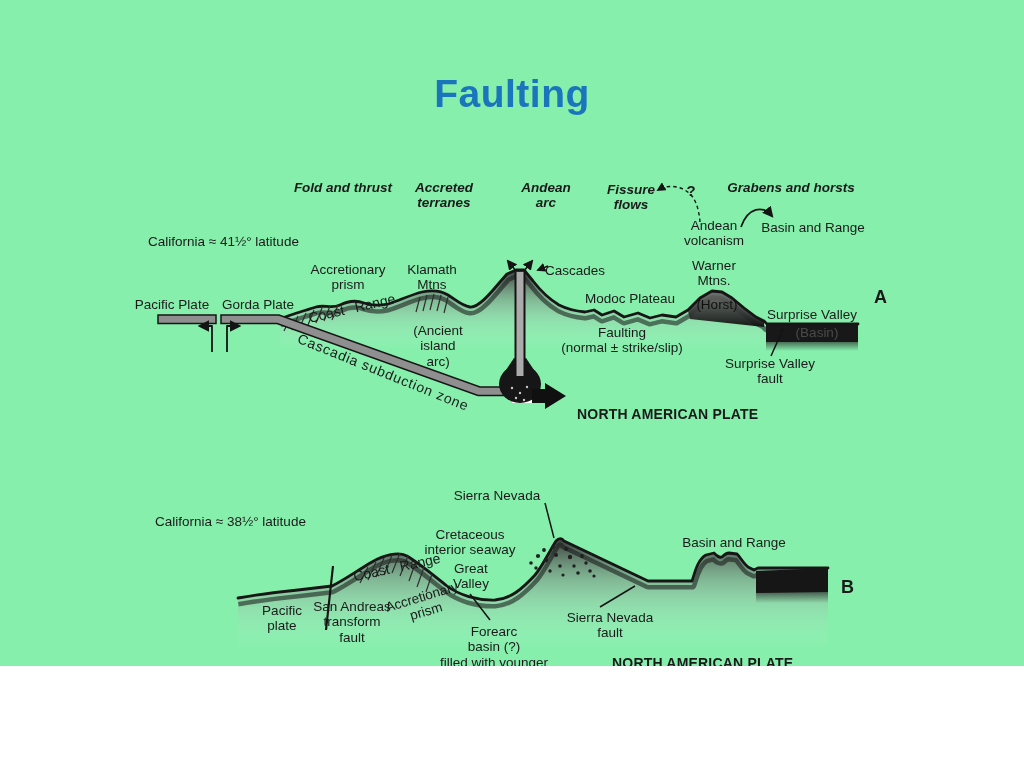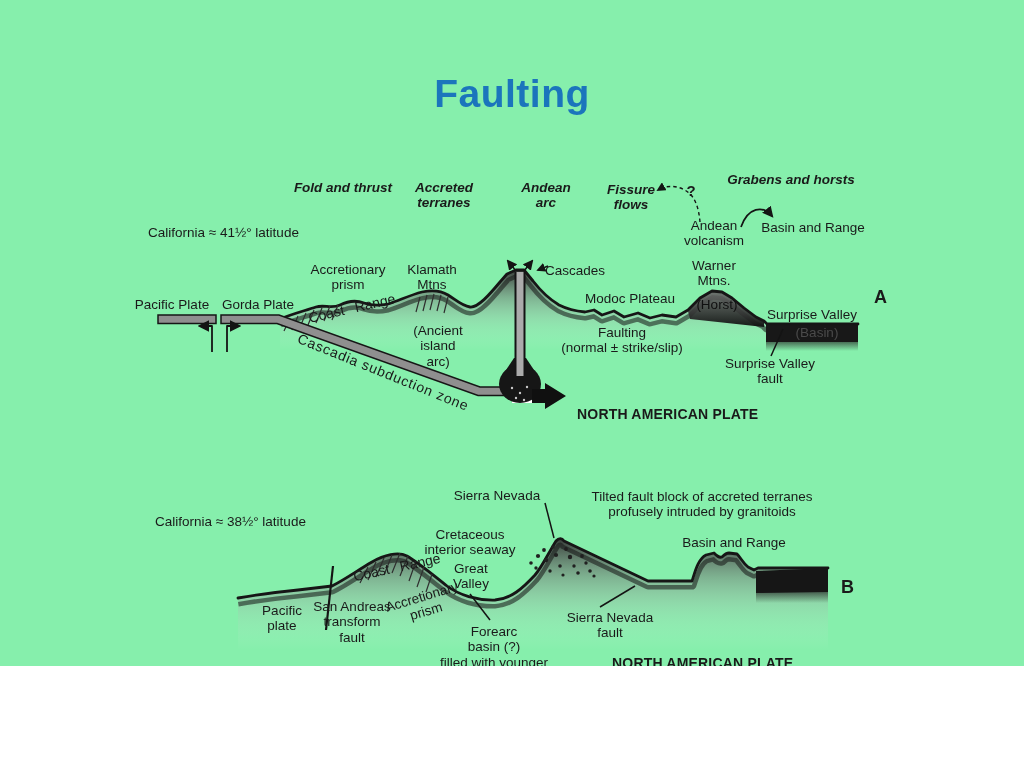--- a/index.html
+++ b/index.html
@@ -132,25 +132,25 @@
   </svg>
 
   <div class="lbl b" style="left:343px;top:180px">Fold and thrust</div>
   <div class="lbl b" style="left:444px;top:180px">Accreted
 terranes</div>
   <div class="lbl b" style="left:546px;top:180px">Andean
 arc</div>
   <div class="lbl b" style="left:631px;top:182px">Fissure
 flows</div>
   <div class="lbl q" style="left:691px;top:182px">?</div>
-  <div class="lbl b" style="left:791px;top:172px">Grabens and horsts</div>
+  <div class="lbl b" style="left:791px;top:180px">Grabens and horsts</div>
   <div class="lbl" style="left:714px;top:218px">Andean
 volcanism</div>
   <div class="lbl" style="left:813px;top:220px">Basin and Range</div>
-  <div class="lbl l" style="left:148px;top:225px">California ≈ 41½° latitude</div>
+  <div class="lbl l" style="left:148px;top:234px">California ≈ 41½° latitude</div>
   <div class="lbl" style="left:172px;top:297px">Pacific Plate</div>
   <div class="lbl" style="left:258px;top:297px">Gorda Plate</div>
   <div class="lbl" style="left:348px;top:262px">Accretionary
 prism</div>
   <div class="lbl" style="left:432px;top:262px">Klamath
 Mtns</div>
   <div class="lbl rot cr" style="left:352px;top:301px;--r:-13deg">Coast Range</div>
   <div class="lbl" style="left:438px;top:323px">(Ancient
 island
 arc)</div>
@@ -164,22 +164,20 @@
   <div class="lbl on-dark" style="left:717px;top:297px">(Horst)</div>
   <div class="lbl" style="left:812px;top:307px">Surprise Valley</div>
   <div class="lbl graben" style="left:817px;top:325px">(Basin)</div>
   <div class="lbl" style="left:770px;top:356px">Surprise Valley
 fault</div>
   <div class="lbl l np" style="left:577px;top:407px">NORTH AMERICAN PLATE</div>
   <div class="lbl panel" style="left:874px;top:287px">A</div>
 
   <div class="lbl l" style="left:155px;top:514px">California ≈ 38½° latitude</div>
   <div class="lbl" style="left:497px;top:488px">Sierra Nevada</div>
-  <div class="lbl" style="left:702px;top:489px">Tilted fault block of accreted terranes
-profusely intruded by granitoids</div>
   <div class="lbl" style="left:470px;top:527px">Cretaceous
 interior seaway</div>
   <div class="lbl" style="left:471px;top:561px">Great
 Valley</div>
   <div class="lbl rot cr" style="left:397px;top:560px;--r:-12deg">Coast Range</div>
   <div class="lbl rot" style="left:424px;top:589px;--r:-17deg">Accretionary
 prism</div>
   <div class="lbl" style="left:282px;top:603px">Pacific
 plate</div>
   <div class="lbl" style="left:352px;top:599px">San Andreas

